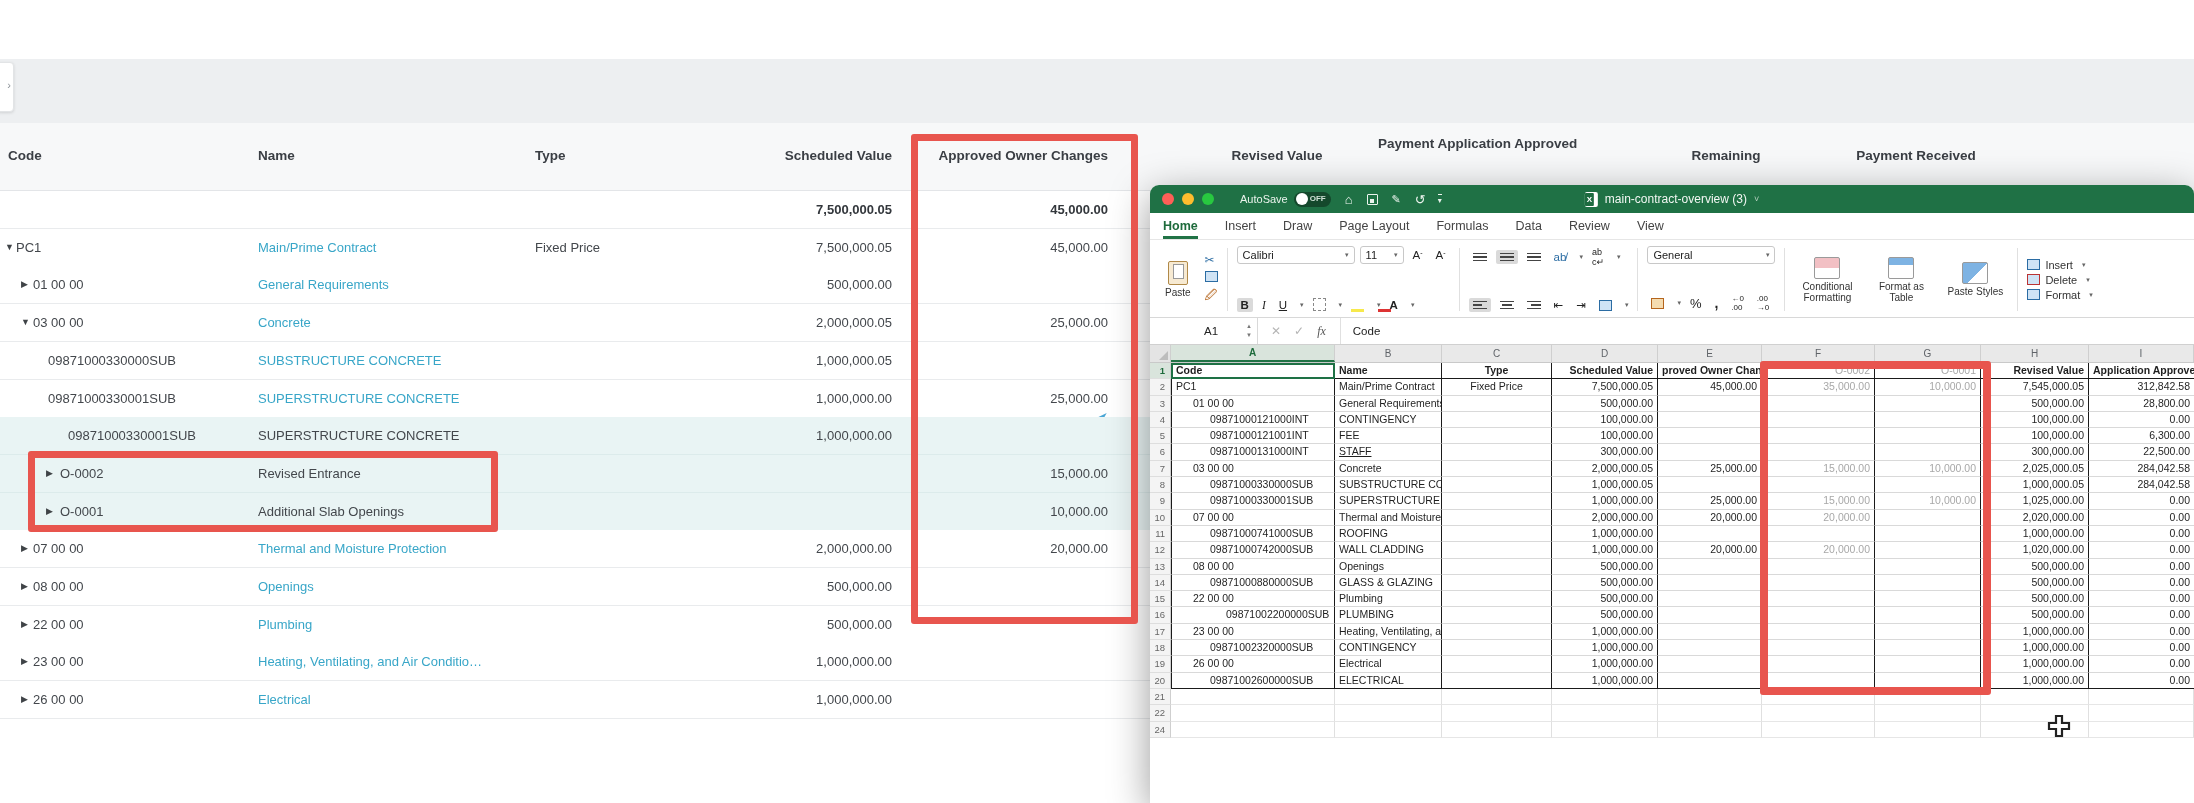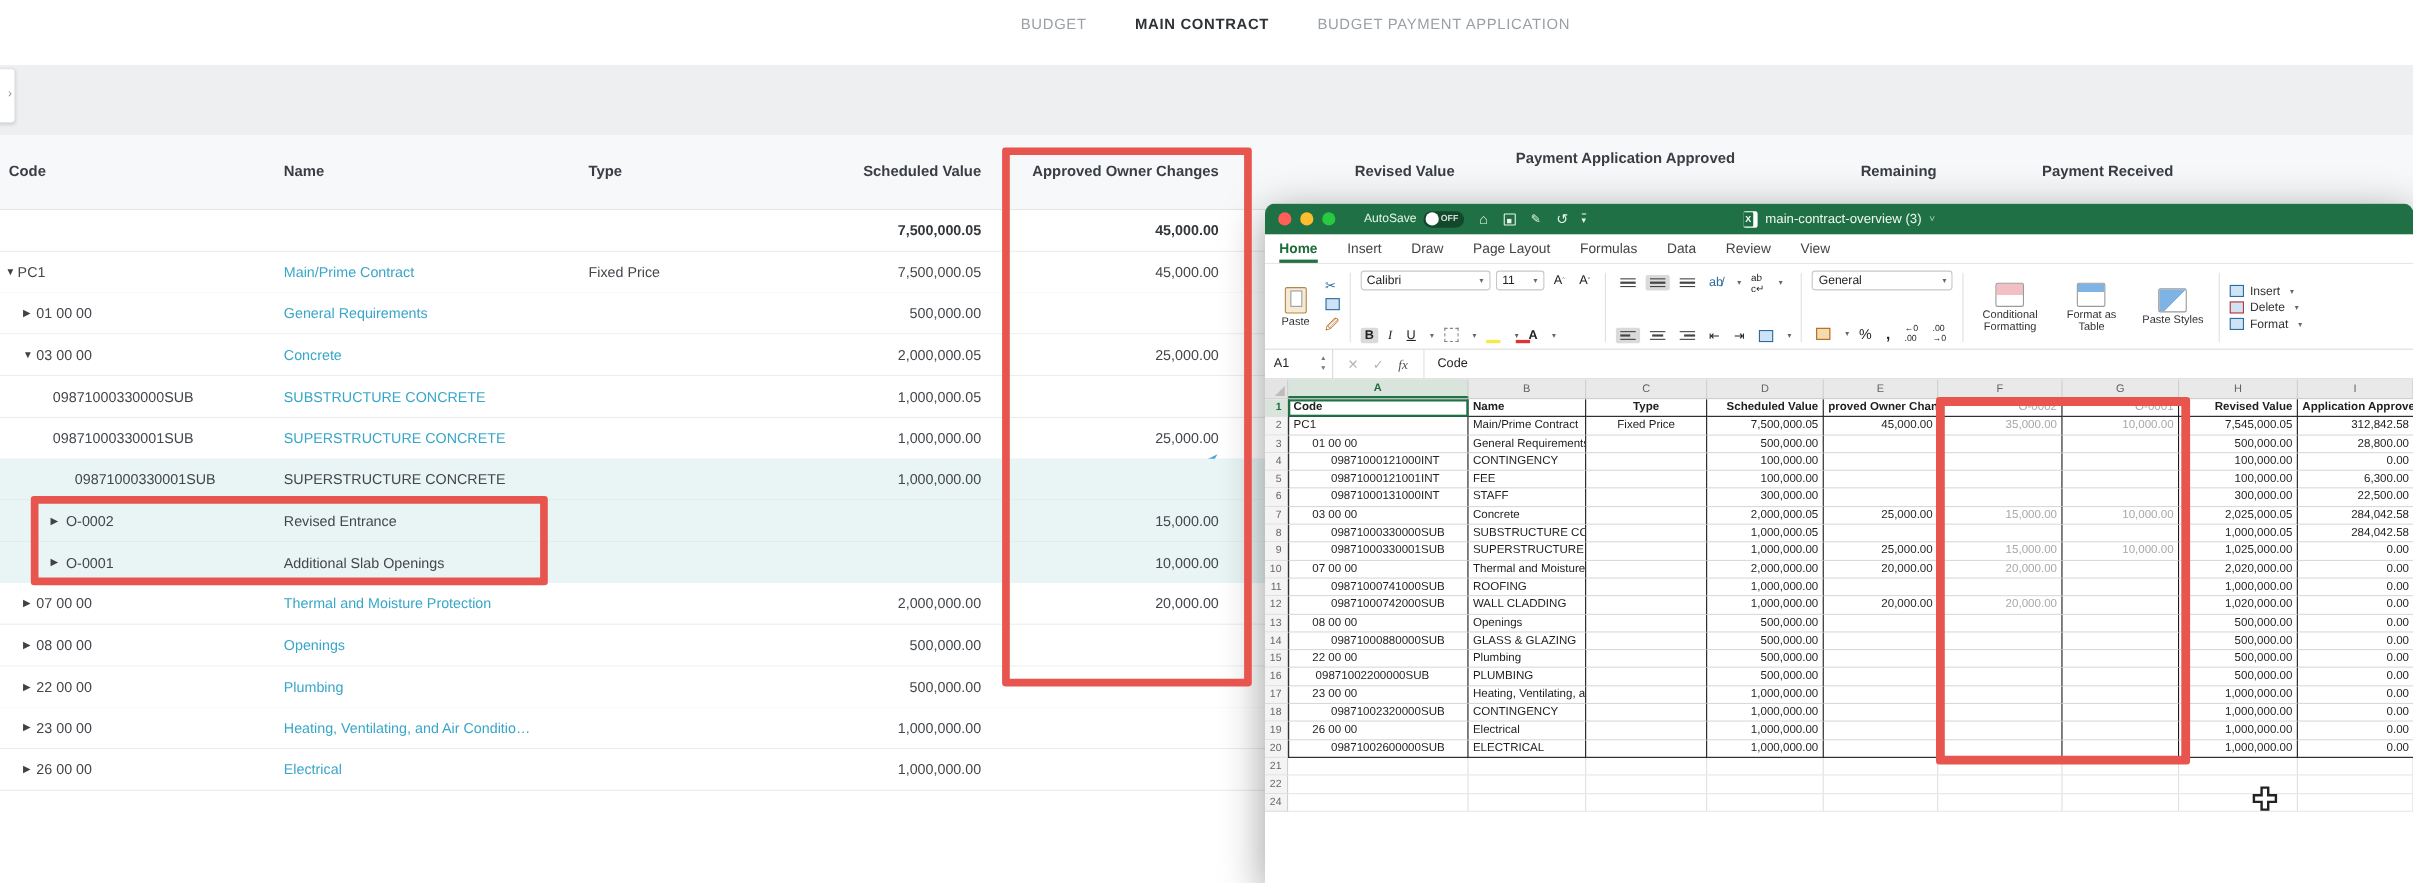--- a/index.html
+++ b/index.html
@@ -92,21 +92,21 @@
   .alines.l i:nth-child(2){width:70%;}
   .sticon { width:26px; height:22px; border:1px solid #9a9a9a; border-radius:2px; position:relative; background:linear-gradient(180deg,#f2c0c4 0 50%,#fff 50%); overflow:hidden; }
   .sticon.t { background:linear-gradient(180deg,#7eb3e3 0 35%,#fff 35%); }
   .sticon.s { background:linear-gradient(135deg,#7eb3e3 0 55%,#fff 55%); }
   .stlbl { text-align:center; line-height:11px; width:66px; }
   .cellsg { display:flex; flex-direction:column; justify-content:center; gap:3px; }
   .cellsg .rrow { font-size:11px; }
   .cicon { width:13px; height:11px; border:1px solid #2b6ca3; background:#cfe3f5; display:inline-block; }
   
   .xformula { height:27px; display:flex; align-items:center; border-bottom:1px solid #d0d0d0; background:#fff; font-size:11.5px; }
-  .namebox { width:62px; height:100%; border-right:1px solid #d9d9d9; display:flex; align-items:center; padding-left:8px; color:#222; position:relative; }
+  .namebox { width:62px; height:100%; border-right:1px solid #d9d9d9; display:flex; align-items:center; padding-left:8px; color:#222; position:relative;margin-left:46px; }
   .namebox .spin { position:absolute; right:5px; top:4px; font-size:6px; color:#777; line-height:9px; text-align:center; }
   .fbico { color:#b5b5b5; margin-left:13px; font-size:12px; }
   .fx { font-family:"Liberation Serif",serif; font-style:italic; color:#555; }
   .fval { margin-left:14px; color:#222; border-left:1px solid #e0e0e0; padding-left:12px; height:100%; display:flex; align-items:center; }
   
   .xcolhead { height:18px; display:flex; background:#e9e9e9; border-bottom:1px solid #c9c9c9; }
   .xch { font-size:10px; color:#5f6368; text-align:center; line-height:17px; border-right:1px solid #cfcfcf; }
   .xch.corner { background:#e4e4e4; position:relative; }
   .xch.corner:after { content:""; position:absolute; right:2px; bottom:2px; border-left:9px solid transparent; border-bottom:9px solid #bdbdbd; }
   .xch.sel { background:#d9e4dc; color:#1e6b3c; font-weight:700; border-bottom:2px solid #217346; line-height:15px; }
@@ -120,27 +120,20 @@
   .xrn { font-size:9.5px; color:#666; text-align:right; padding-right:5px; line-height:16.3px; background:#f4f4f4; border-right:1px solid #cfcfcf; border-bottom:1px solid #dedede; }
   .xrn.sel { background:#d9e4dc; color:#1e6b3c; font-weight:700; }
   .a1sel { position:absolute; border:2px solid #1e7145; pointer-events:none; }
   .cursor { position:absolute; z-index:80; }
 </style>
 </head>
 <body>
 
 <div class="screen">
 
-  <div class="topnav">
-    <div class="tabs" id="nav-tabs">
-        <div class="tab">BUDGET</div>
-        <div class="tab active">MAIN CONTRACT</div>
-        <div class="tab">BUDGET PAYMENT APPLICATION</div>
-      </div>
-  </div>
 
   <div class="grayband"></div>
   <div class="floatcard">
       <span>›</span>
     </div>
 
   <div class="webheader">
     <div class="wh wh0">Code</div>
     <div class="wh wh1">Name</div>
     <div class="wh wh2">Type</div>
@@ -514,21 +507,21 @@
           <div class="xc num" style="width: 106px; height: 16.3px; border-right: 1px solid rgb(26, 26, 26); border-bottom: 1px solid rgb(217, 217, 217);">100,000.00</div>
           <div class="xc num" style="width: 104px; height: 16.3px; border-right: 1px solid rgb(26, 26, 26); border-bottom: 1px solid rgb(217, 217, 217);"></div>
           <div class="xc num gray" style="width: 113px; height: 16.3px; border-right: 1px solid rgb(26, 26, 26); border-bottom: 1px solid rgb(217, 217, 217);"></div>
           <div class="xc num gray" style="width: 106px; height: 16.3px; border-right: 1px solid rgb(26, 26, 26); border-bottom: 1px solid rgb(217, 217, 217);"></div>
           <div class="xc num" style="width: 108px; height: 16.3px; border-right: 1px solid rgb(26, 26, 26); border-bottom: 1px solid rgb(217, 217, 217);">100,000.00</div>
           <div class="xc num" style="width: 105px; height: 16.3px; border-right: none; border-bottom: 1px solid rgb(217, 217, 217);">6,300.00</div>
         </div>
         <div class="xrow" style="height: 16.3px;">
           <div class="xrn" style="width: 21px; height: 16.3px;">6</div>
           <div class="xc" style="width: 164px; height: 16.3px; border-right: 1px solid rgb(26, 26, 26); border-left: 1px solid rgb(26, 26, 26); border-bottom: 1px solid rgb(217, 217, 217); padding-left: 38px;">09871000131000INT</div>
-          <div class="xc" style="width: 107px; height: 16.3px; border-right: 1px solid rgb(26, 26, 26); border-bottom: 1px solid rgb(217, 217, 217);">STAFF</div>
+          <div class="xc" style="width: 107px; height: 16.3px; border-right: 1px solid rgb(26, 26, 26); border-bottom: 1px solid rgb(217, 217, 217); text-decoration: underline;">STAFF</div>
           <div class="xc ctr" style="width: 110px; height: 16.3px; border-right: 1px solid rgb(26, 26, 26); border-bottom: 1px solid rgb(217, 217, 217);"></div>
           <div class="xc num" style="width: 106px; height: 16.3px; border-right: 1px solid rgb(26, 26, 26); border-bottom: 1px solid rgb(217, 217, 217);">300,000.00</div>
           <div class="xc num" style="width: 104px; height: 16.3px; border-right: 1px solid rgb(26, 26, 26); border-bottom: 1px solid rgb(217, 217, 217);"></div>
           <div class="xc num gray" style="width: 113px; height: 16.3px; border-right: 1px solid rgb(26, 26, 26); border-bottom: 1px solid rgb(217, 217, 217);"></div>
           <div class="xc num gray" style="width: 106px; height: 16.3px; border-right: 1px solid rgb(26, 26, 26); border-bottom: 1px solid rgb(217, 217, 217);"></div>
           <div class="xc num" style="width: 108px; height: 16.3px; border-right: 1px solid rgb(26, 26, 26); border-bottom: 1px solid rgb(217, 217, 217);">300,000.00</div>
           <div class="xc num" style="width: 105px; height: 16.3px; border-right: none; border-bottom: 1px solid rgb(217, 217, 217);">22,500.00</div>
         </div>
         <div class="xrow" style="height: 16.3px;">
           <div class="xrn" style="width: 21px; height: 16.3px;">7</div>
@@ -633,21 +626,21 @@
           <div class="xc ctr" style="width: 110px; height: 16.3px; border-right: 1px solid rgb(26, 26, 26); border-bottom: 1px solid rgb(217, 217, 217);"></div>
           <div class="xc num" style="width: 106px; height: 16.3px; border-right: 1px solid rgb(26, 26, 26); border-bottom: 1px solid rgb(217, 217, 217);">500,000.00</div>
           <div class="xc num" style="width: 104px; height: 16.3px; border-right: 1px solid rgb(26, 26, 26); border-bottom: 1px solid rgb(217, 217, 217);"></div>
           <div class="xc num gray" style="width: 113px; height: 16.3px; border-right: 1px solid rgb(26, 26, 26); border-bottom: 1px solid rgb(217, 217, 217);"></div>
           <div class="xc num gray" style="width: 106px; height: 16.3px; border-right: 1px solid rgb(26, 26, 26); border-bottom: 1px solid rgb(217, 217, 217);"></div>
           <div class="xc num" style="width: 108px; height: 16.3px; border-right: 1px solid rgb(26, 26, 26); border-bottom: 1px solid rgb(217, 217, 217);">500,000.00</div>
           <div class="xc num" style="width: 105px; height: 16.3px; border-right: none; border-bottom: 1px solid rgb(217, 217, 217);">0.00</div>
         </div>
         <div class="xrow" style="height: 16.3px;">
           <div class="xrn" style="width: 21px; height: 16.3px;">16</div>
-          <div class="xc" style="width: 164px; height: 16.3px; border-right: 1px solid rgb(26, 26, 26); border-left: 1px solid rgb(26, 26, 26); border-bottom: 1px solid rgb(217, 217, 217); padding-left: 24px;">09871002200000SUB</div>
+          <div class="xc" style="width: 164px; height: 16.3px; border-right: 1px solid rgb(26, 26, 26); border-left: 1px solid rgb(26, 26, 26); border-bottom: 1px solid rgb(217, 217, 217); padding-left: 54px;">09871002200000SUB</div>
           <div class="xc" style="width: 107px; height: 16.3px; border-right: 1px solid rgb(26, 26, 26); border-bottom: 1px solid rgb(217, 217, 217);">PLUMBING</div>
           <div class="xc ctr" style="width: 110px; height: 16.3px; border-right: 1px solid rgb(26, 26, 26); border-bottom: 1px solid rgb(217, 217, 217);"></div>
           <div class="xc num" style="width: 106px; height: 16.3px; border-right: 1px solid rgb(26, 26, 26); border-bottom: 1px solid rgb(217, 217, 217);">500,000.00</div>
           <div class="xc num" style="width: 104px; height: 16.3px; border-right: 1px solid rgb(26, 26, 26); border-bottom: 1px solid rgb(217, 217, 217);"></div>
           <div class="xc num gray" style="width: 113px; height: 16.3px; border-right: 1px solid rgb(26, 26, 26); border-bottom: 1px solid rgb(217, 217, 217);"></div>
           <div class="xc num gray" style="width: 106px; height: 16.3px; border-right: 1px solid rgb(26, 26, 26); border-bottom: 1px solid rgb(217, 217, 217);"></div>
           <div class="xc num" style="width: 108px; height: 16.3px; border-right: 1px solid rgb(26, 26, 26); border-bottom: 1px solid rgb(217, 217, 217);">500,000.00</div>
           <div class="xc num" style="width: 105px; height: 16.3px; border-right: none; border-bottom: 1px solid rgb(217, 217, 217);">0.00</div>
         </div>
         <div class="xrow" style="height: 16.3px;">

